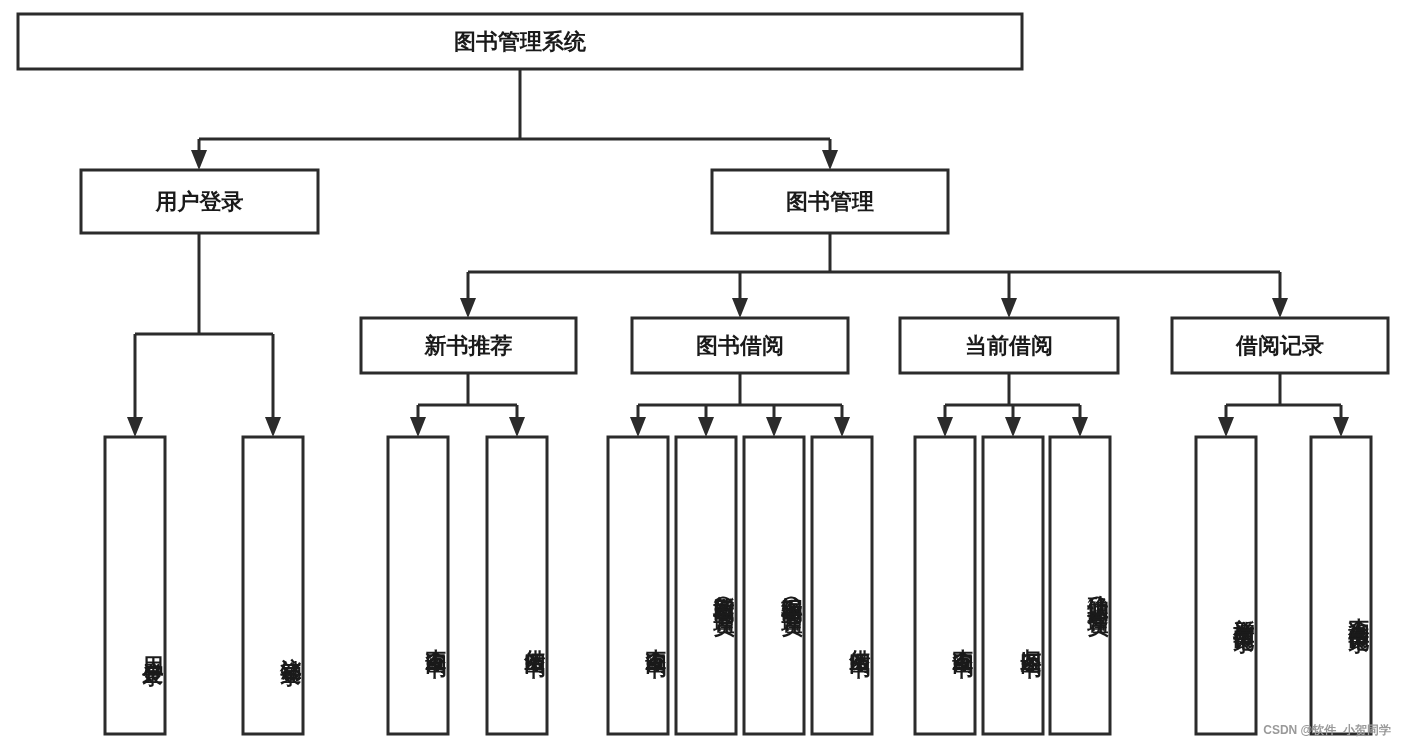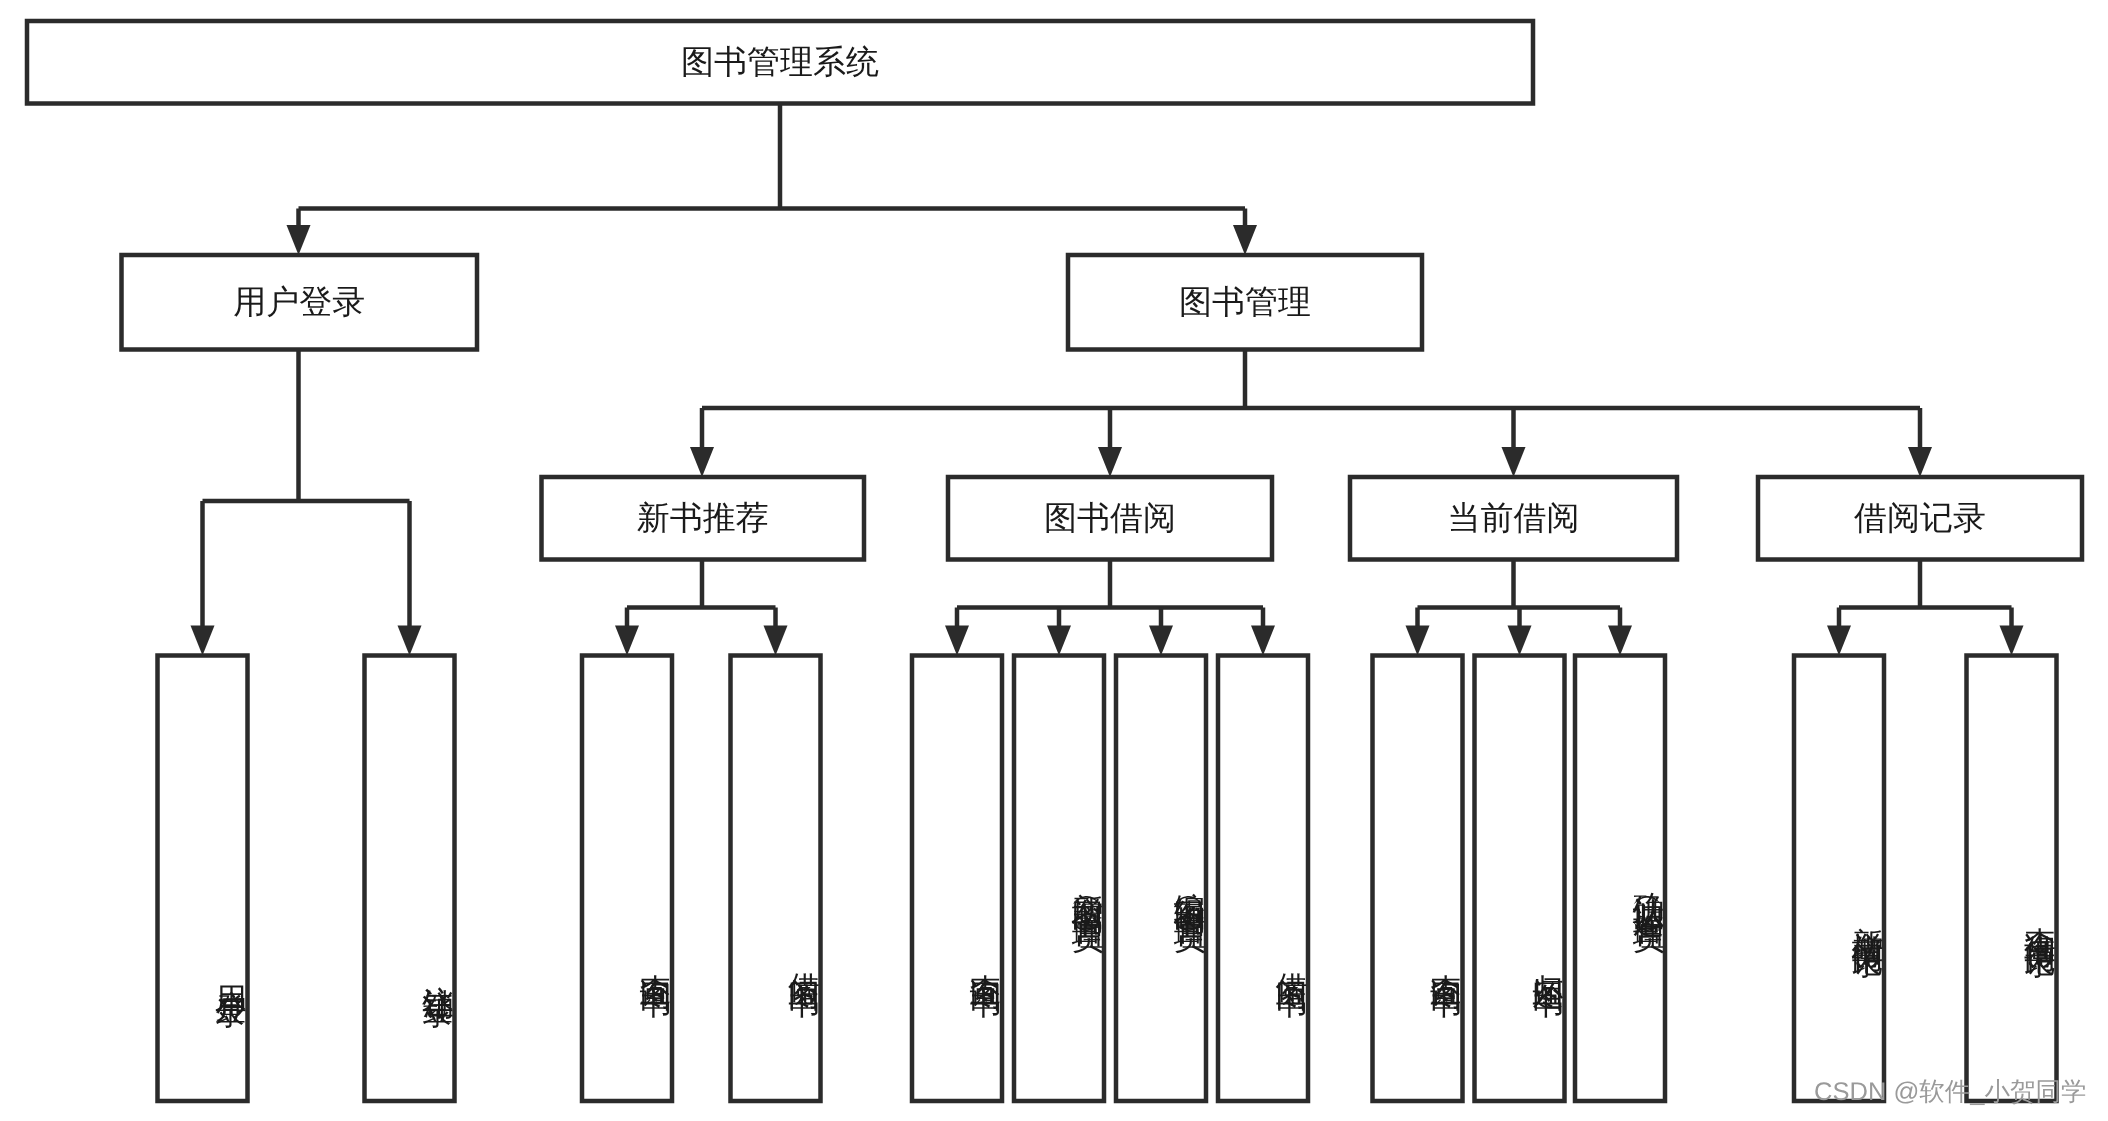--- a/index.html
+++ b/index.html
@@ -11,20 +11,21 @@
     width: 1405px;
     height: 747px;
     font-family: "Liberation Sans", "DejaVu Sans", sans-serif;
     overflow: hidden;
   }
   #diagram-root {
     position: relative;
     width: 1405px;
     height: 747px;
     background: #ffffff;
+    font-weight: bold;
   }
   svg.diagram-canvas {
     position: absolute;
     left: 0;
     top: 0;
     width: 1405px;
     height: 747px;
   }
   .node-box {
     fill: #ffffff;
@@ -64,21 +65,21 @@
     display: flex;
     align-items: flex-start;
     justify-content: center;
     pointer-events: none;
   }
   .watermark {
     position: absolute;
     right: 14px;
     bottom: 8px;
     font-family: "Liberation Sans", "DejaVu Sans", sans-serif;
-    font-size: 17px;
+    font-size: 12px;
     color: #9a9a9a;
     white-space: nowrap;
   }
 </style>
 </head>
 <body>
 
 <div id="diagram-root">
 
   <svg class="diagram-canvas" viewBox="0 0 1405 747">

